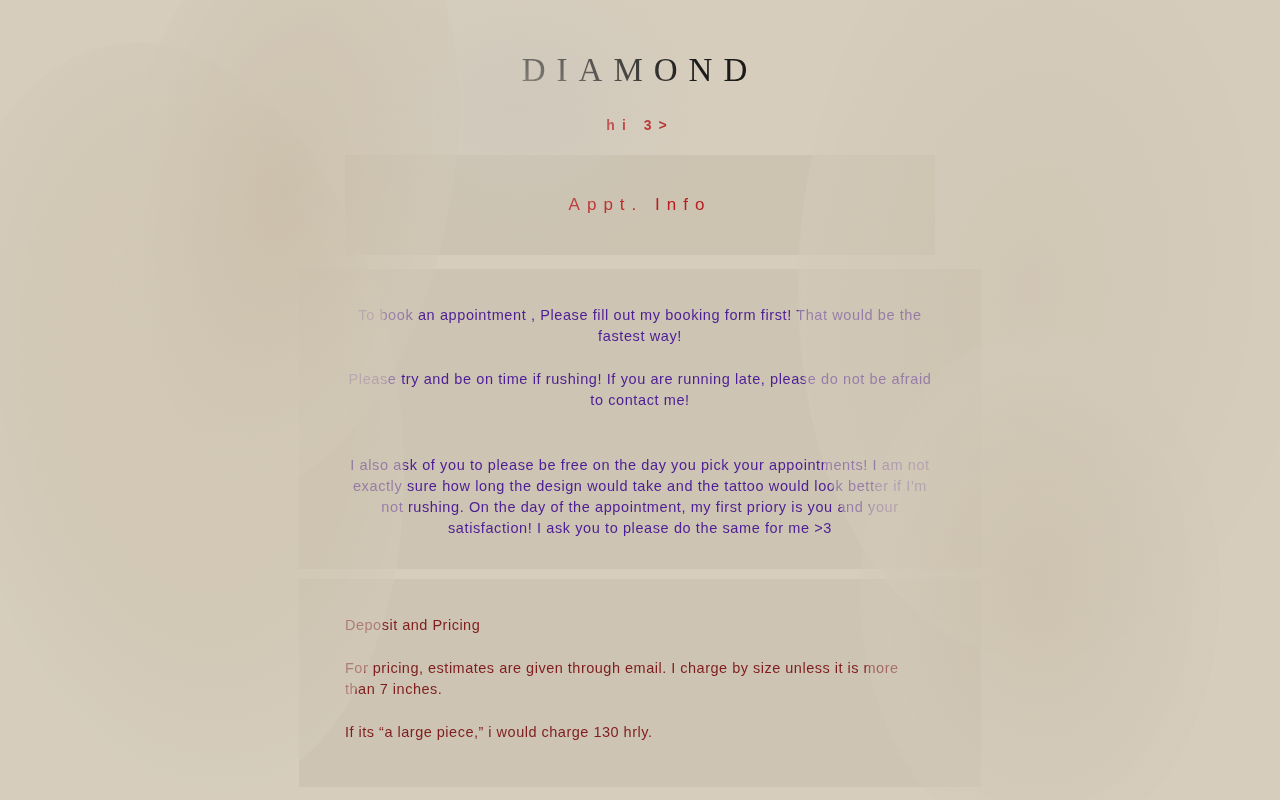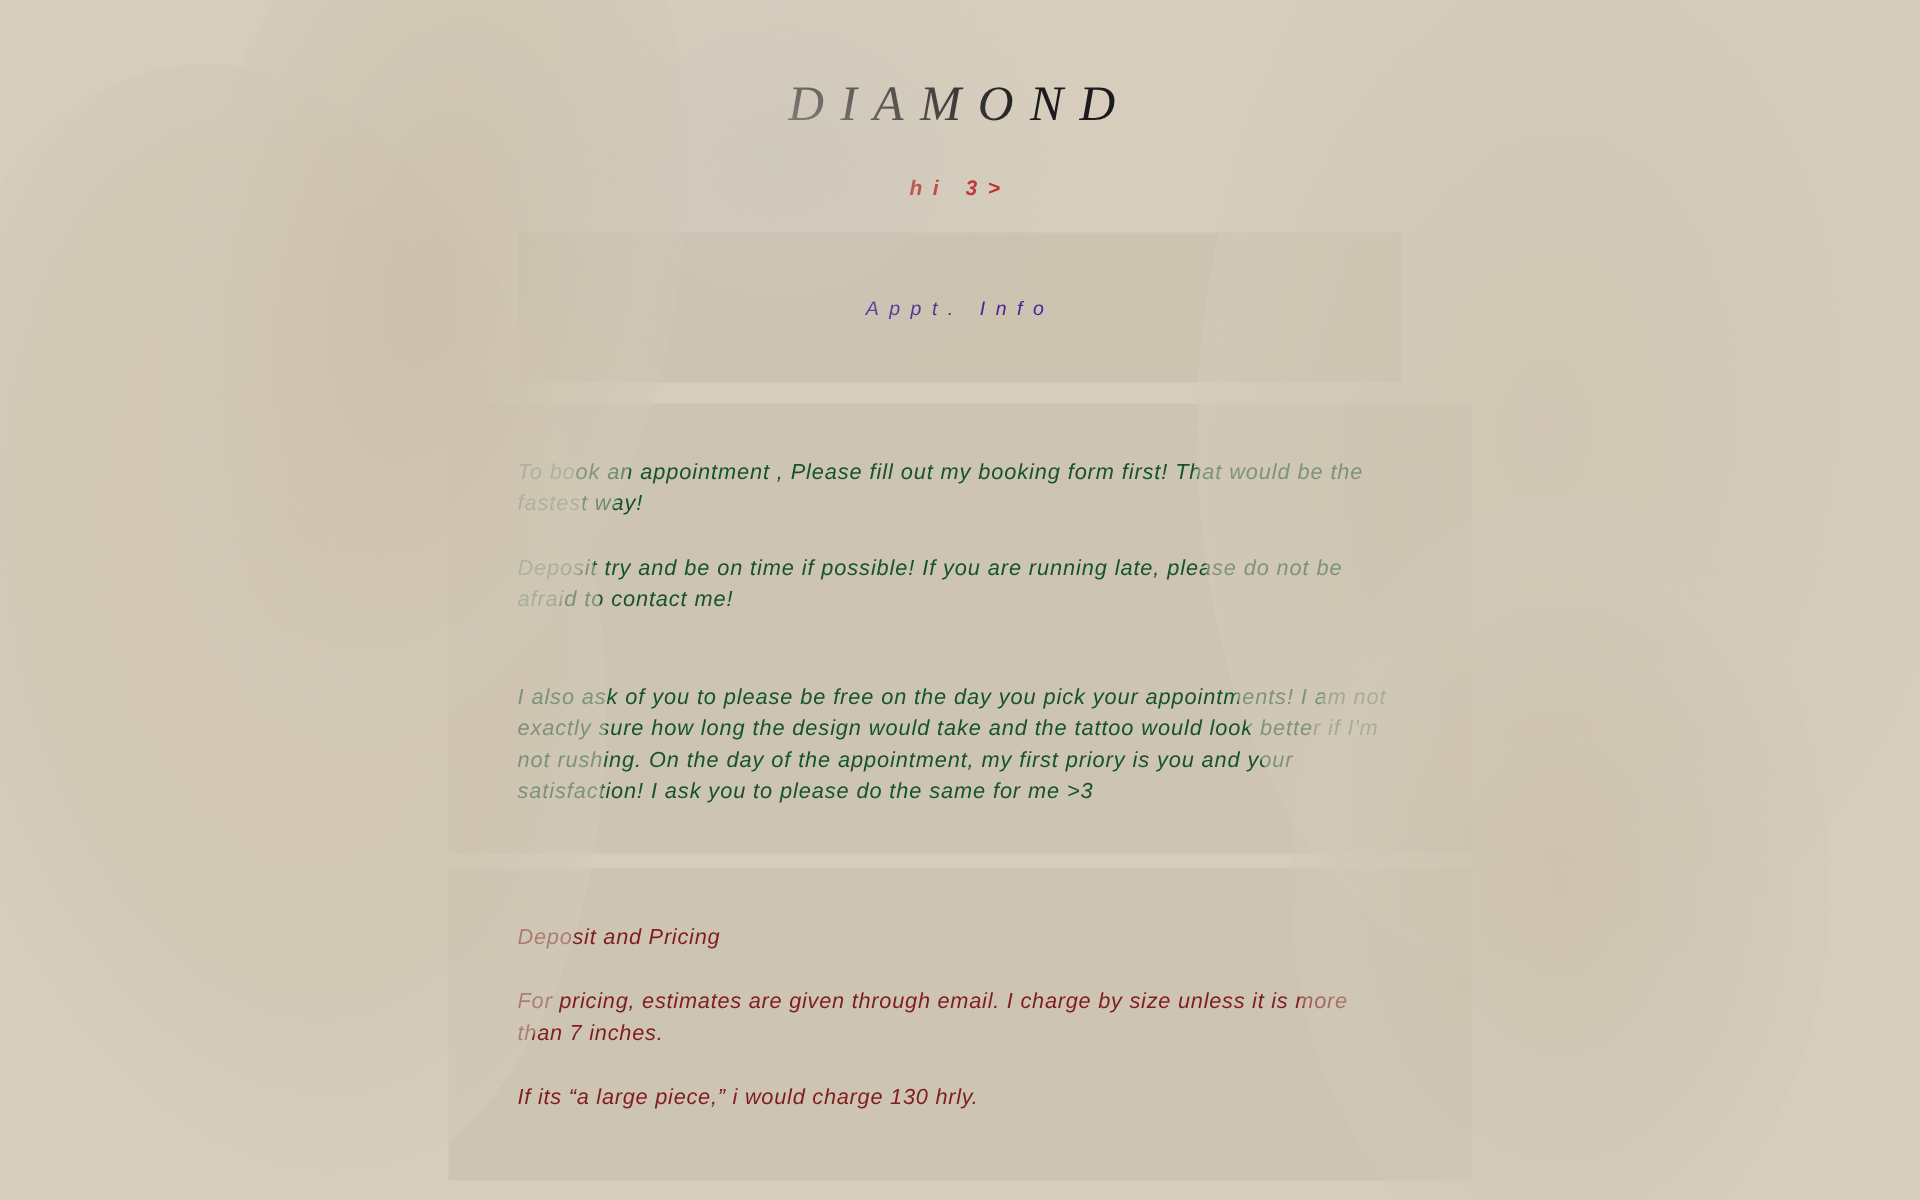--- a/index.html
+++ b/index.html
@@ -66,21 +66,20 @@
     width: 360px;
     height: 300px;
     background: radial-gradient(ellipse at 50% 50%, #cdc6bb 0%, rgba(214,205,189,0) 70%);
     opacity: 0.7;
   }
 
   .page {
     position: relative;
     width: 1280px;
     height: 800px;
-    font-style: italic;
   }
 
   .header {
     text-align: center;
     padding-top: 52px;
   }
   .brand {
     font-size: 33px;
     letter-spacing: 11px;
     color: #1b1b1b;
@@ -102,37 +101,37 @@
   }
   .panel-title {
     margin-top: 22px;
     height: 100px;
     display: flex;
     align-items: center;
     justify-content: center;
     background: #ccc3b1;
   }
   .panel-title .title-text {
-    font-size: 13px;
+    font-size: 17px;
     letter-spacing: 7px;
-    color: #4c1d95;
+    color: #b91c1c;
   }
 
   .panel-body {
     margin-top: 14px;
     padding: 36px 46px 30px 46px;
     background: #cdc4b3;
   }
   .panel-body p {
     margin: 0 0 22px 0;
-    text-align: left;
+    text-align: center;
     font-size: 14.5px;
     line-height: 21px;
     letter-spacing: 0.6px;
-    color: #14532d;
+    color: #4c1d95;
   }
   .panel-body p:last-child {
     margin-bottom: 0;
     margin-top: 44px;
   }
 
   .panel-pricing {
     margin-top: 10px;
     padding: 36px 46px 22px 46px;
     background: #cdc4b3;
@@ -170,21 +169,21 @@
     <div class="brand">DIAMOND</div>
     <div class="tagline">hi 3&gt;</div>
   </div>
 
   <div class="panel panel-title">
     <div class="title-text">Appt. Info</div>
   </div>
 
   <div class="panel panel-body">
     <p>To book an appointment , Please fill out my booking form first! That would be the fastest way!</p>
-    <p>Deposit try and be on time if possible! If you are running late, please do not be afraid to contact me!</p>
+    <p>Please try and be on time if rushing! If you are running late, please do not be afraid to contact me!</p>
     <p>I also ask of you to please be free on the day you pick your appointments! I am not exactly sure how long the design would take and the tattoo would look better if I'm not rushing. On the day of the appointment, my first priory is you and your satisfaction! I ask you to please do the same for me &gt;3</p>
   </div>
 
   <div class="panel panel-pricing">
     <p class="pricing-heading">Deposit and Pricing</p>
     <p>For pricing, estimates are given through email. I charge by size unless it is more than 7 inches.</p>
     <p>If its “a large piece,” i would charge 130 hrly.</p>
 
   </div>
 

